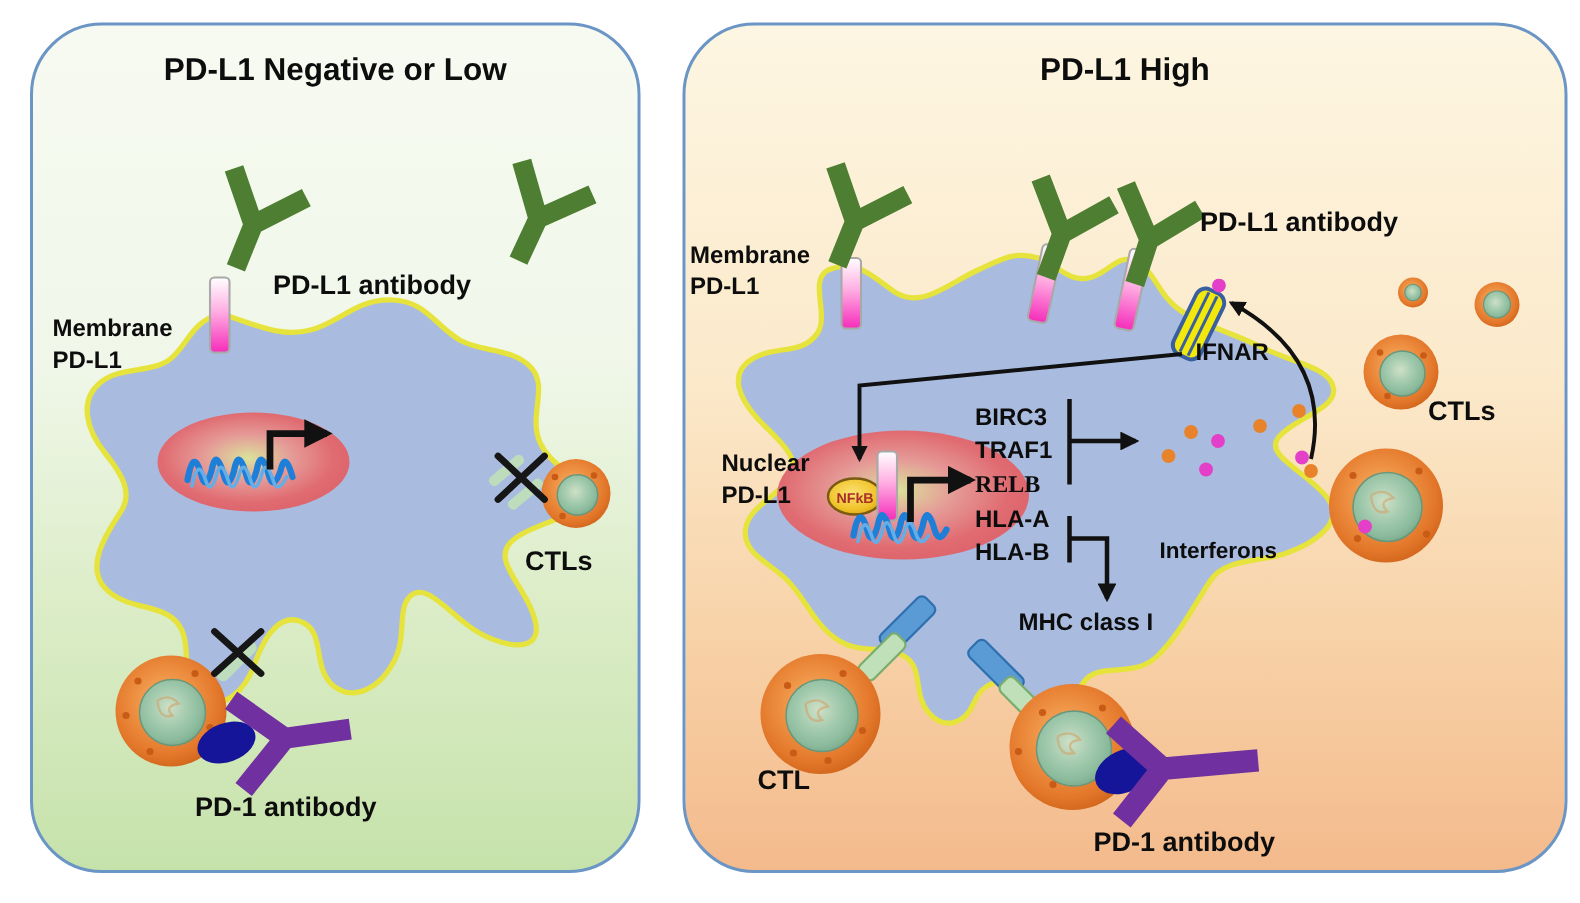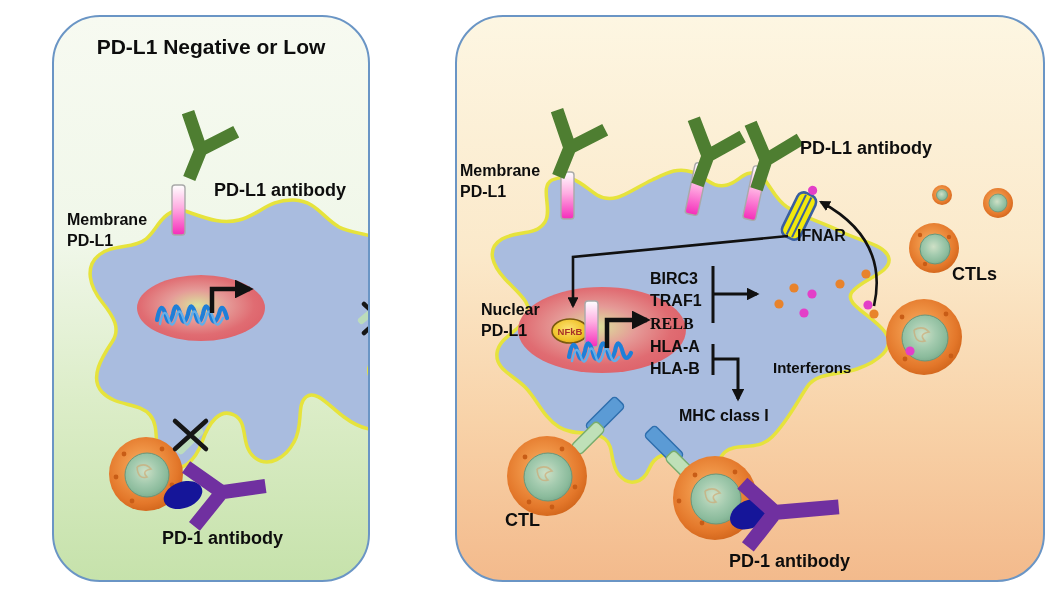--- a/index.html
+++ b/index.html
@@ -1,20 +1,20 @@
 <!DOCTYPE html>
 <html><head>
 <meta charset="utf-8">
 <style>
   html,body{margin:0;padding:0;}
   body{position:relative;width:1053px;height:602px;background:#ffffff;
        font-family:"Liberation Sans",sans-serif;overflow:hidden;}
   .panel{position:absolute;top:15px;height:567px;border:2.5px solid #6a95c5;
          border-radius:48px;box-sizing:border-box;overflow:hidden;}
-  .panel-left{left:52px;width:318px;
+  .panel-left{left:20px;width:407px;
       background:linear-gradient(180deg,#f7faf1 0%,#f0f7e9 40%,#dcedc8 68%,#c6e2ab 100%);}
   .panel-right{left:455px;width:590px;
       background:linear-gradient(180deg,#fdf6e2 0%,#fbe9ca 42%,#f8d2a8 72%,#f3ba8c 100%);}
   .panel svg{position:absolute;left:0;top:0;}
   .lbl{position:absolute;font-weight:700;color:#0d0d0d;font-size:16px;line-height:1.32;
        white-space:pre-line;letter-spacing:0;}
   .title{width:100%;left:0;top:16px;text-align:center;font-size:21px;}
   .big{font-size:18px;}
   .small{font-size:15px;margin-top:36px;}
 </style>
@@ -272,20 +272,21 @@
       <circle cx="445" cy="300" r="2.4" fill="#c85c16"></circle>
         <circle cx="489" cy="297" r="2.4" fill="#c85c16"></circle>
       <circle cx="494" cy="339" r="2.4" fill="#c85c16"></circle>
         <circle cx="448" cy="342" r="2.4" fill="#c85c16"></circle>
       <circle cx="468" cy="321" r="23" fill="url(#ctlInR)" stroke="#67977c" stroke-width="1"></circle>
       <path d="M457,313 q9,-5 15,2 q-11,2 -4,9 q-10,3 -11,-11" fill="none" stroke="#cfa46a" stroke-width="1.6" opacity="0.6"></path>
       <circle cx="453" cy="334" r="4.6" fill="#e33fc8"></circle>
     </g>
   </svg>
 
+  <div class="lbl title">PD-L1 High</div>
   <div class="lbl" style="left:3px;top:143px;">Membrane
 PD-L1</div>
   <div class="lbl big" style="left:343px;top:120px;">PD-L1 antibody</div>
   <div class="lbl" style="left:340px;top:208px;">IFNAR</div>
   <div class="lbl" style="left:24px;top:282px;">Nuclear
 PD-L1</div>
   <div class="lbl" style="left:193px;top:251px;">BIRC3</div>
   <div class="lbl" style="left:193px;top:273px;">TRAF1</div>
   <div class="lbl" style="left:193px;top:296px;font-family:Liberation Serif, serif;">RELB</div>
   <div class="lbl" style="left:193px;top:319px;">HLA-A</div>

